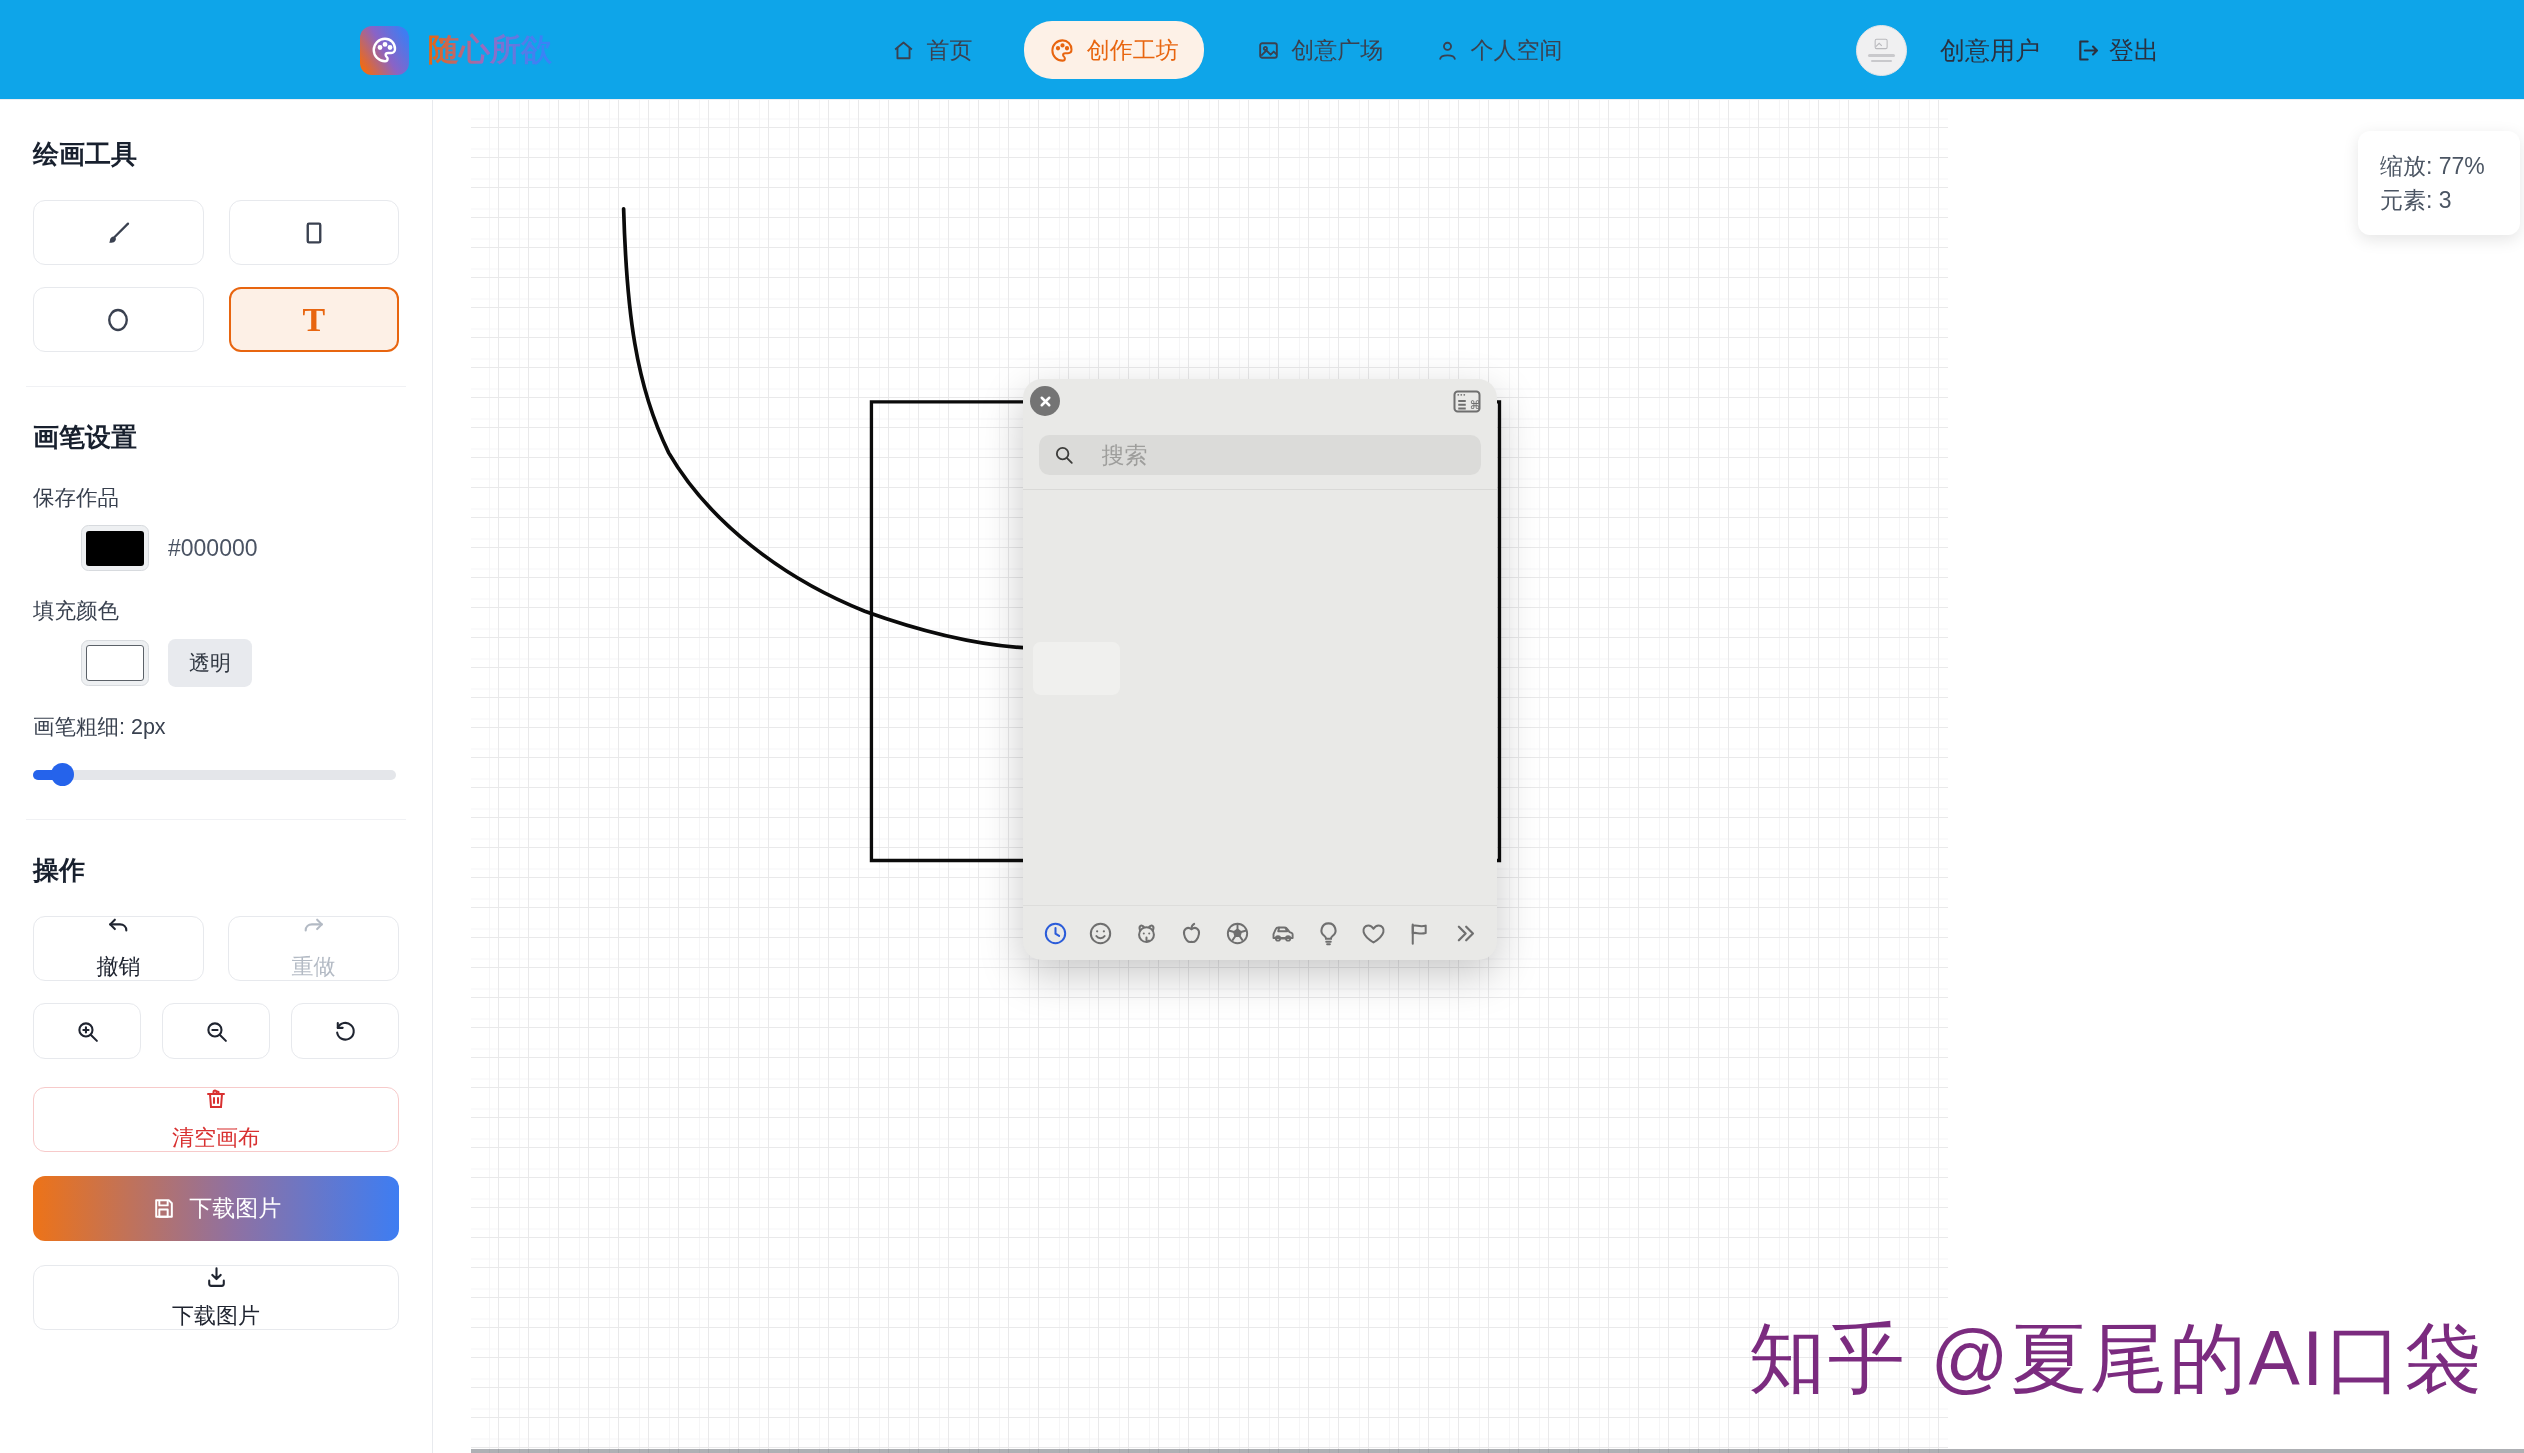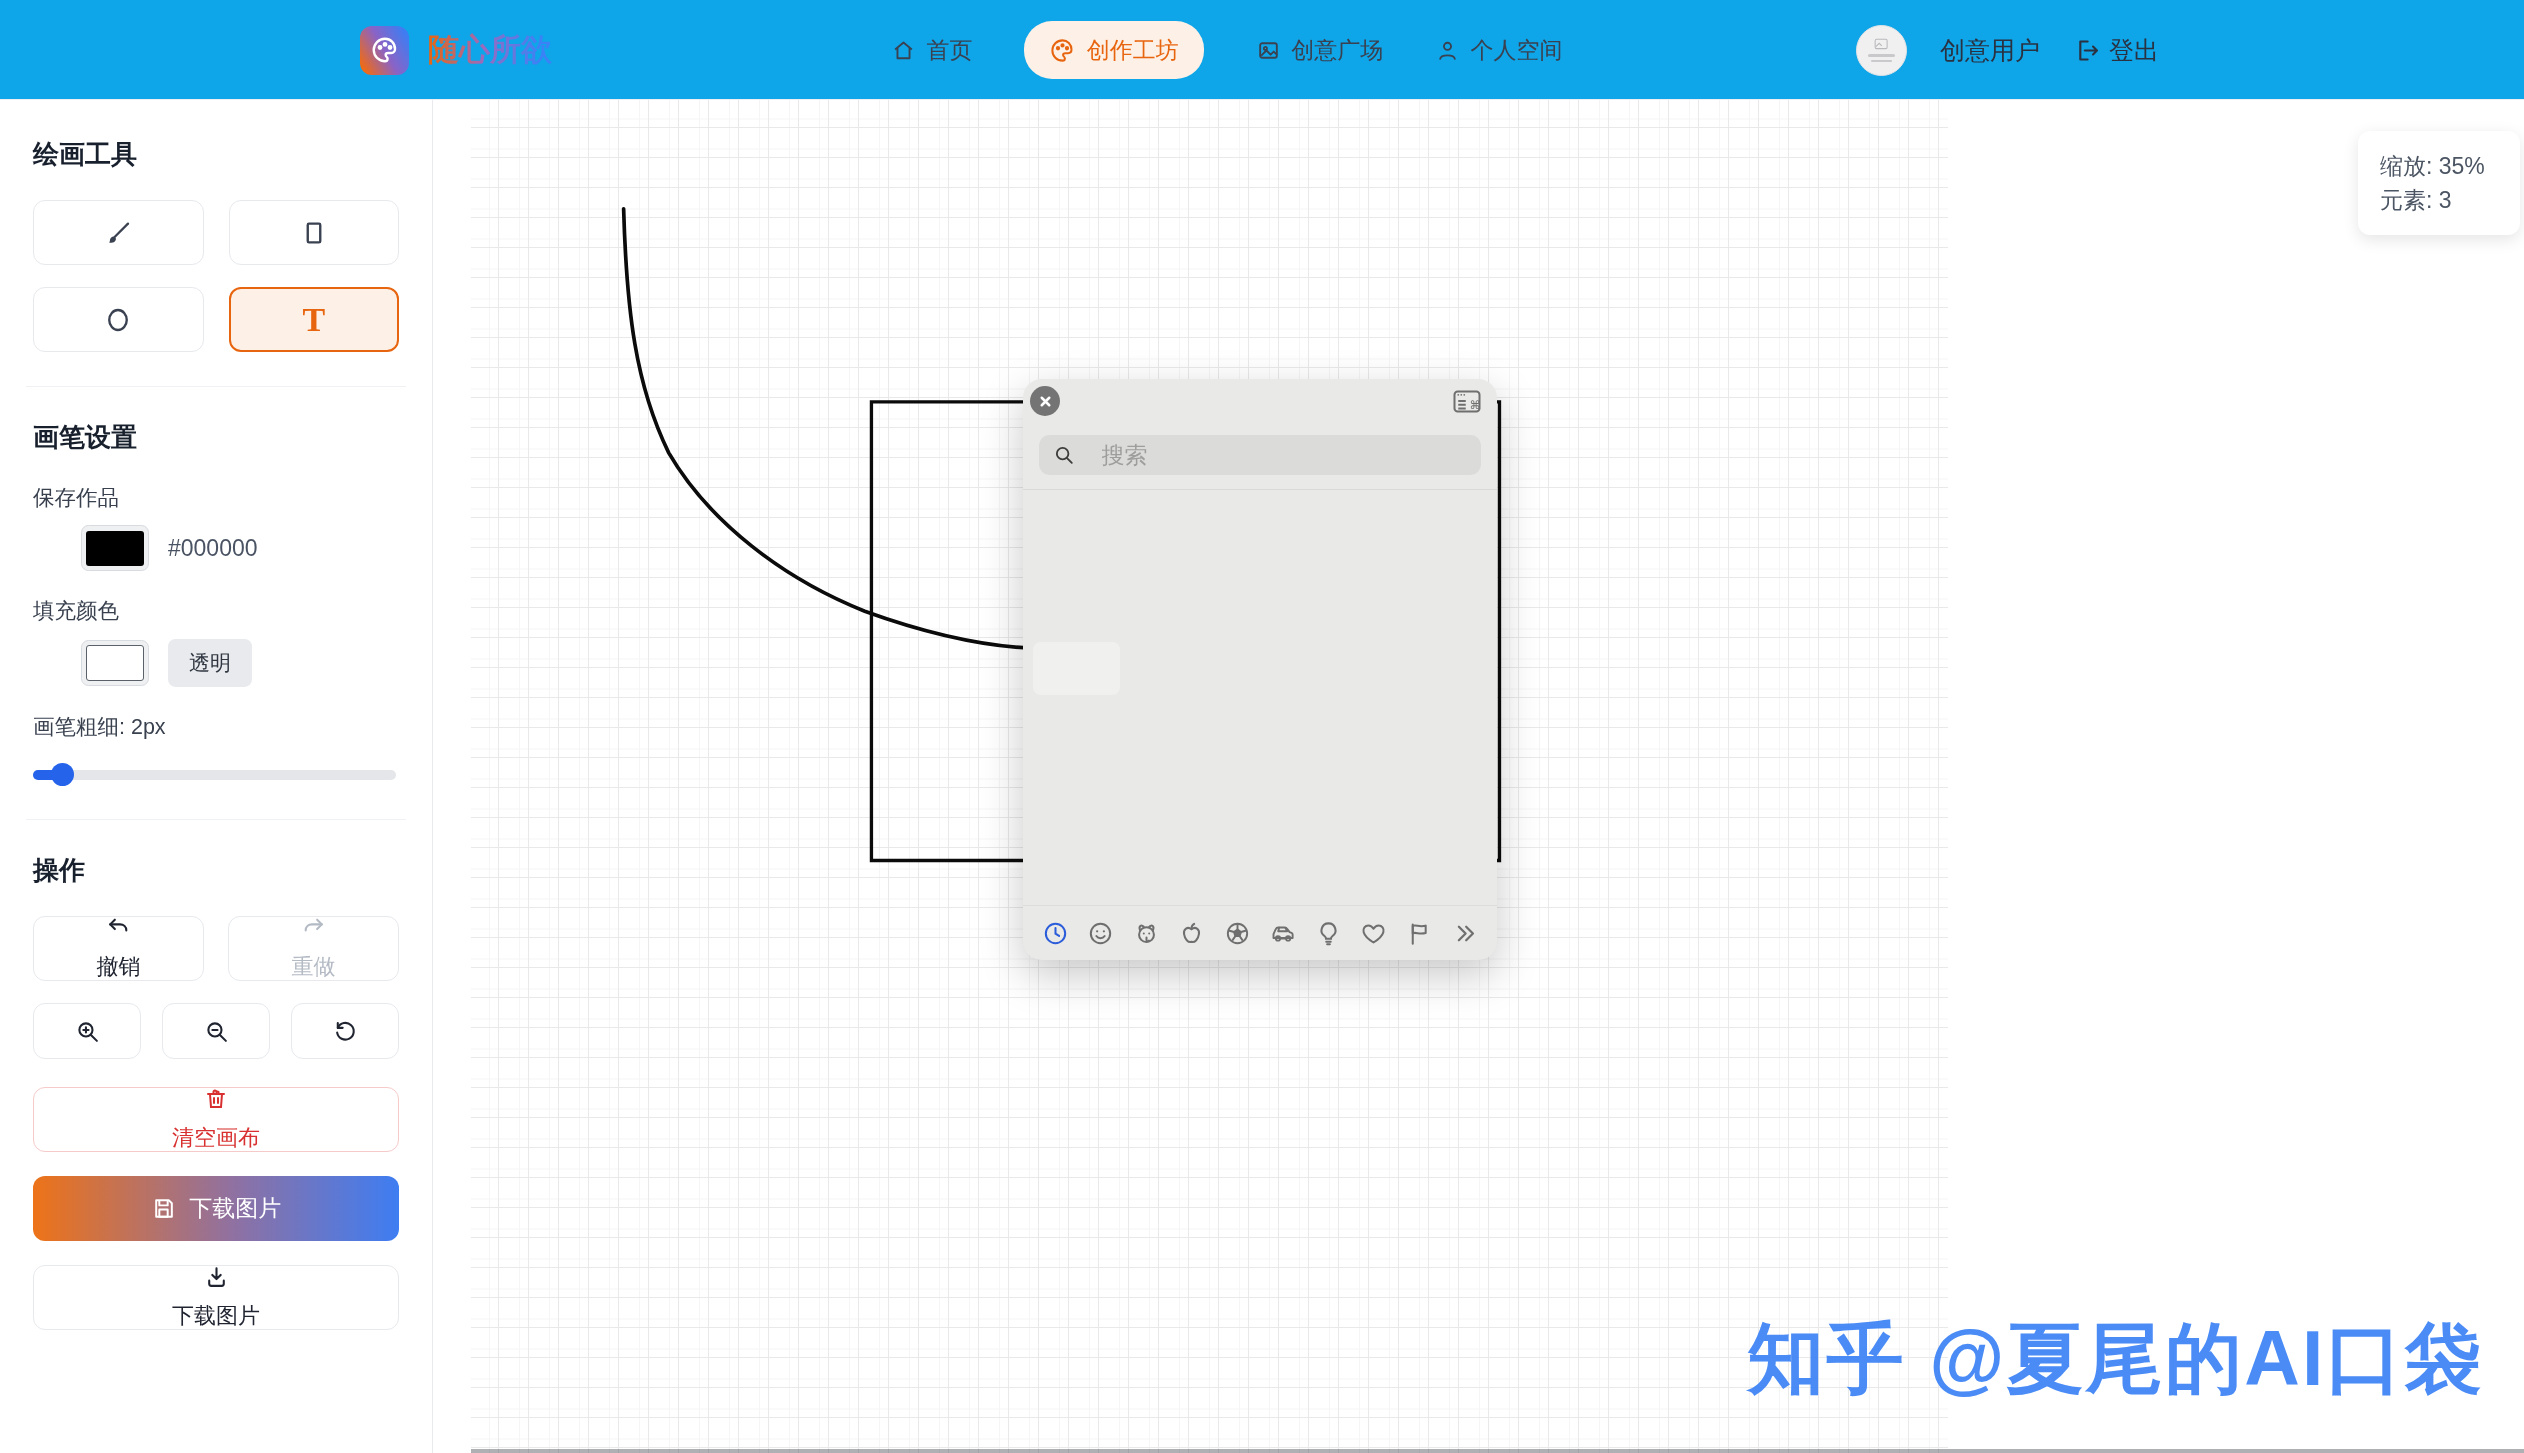--- a/index.html
+++ b/index.html
@@ -70,21 +70,21 @@
       linear-gradient(to bottom,#e9e9ea 1.5px,transparent 1.5px),
       linear-gradient(to right,#f5f5f6 1.5px,transparent 1.5px),
       linear-gradient(to bottom,#f5f5f6 1.5px,transparent 1.5px);
     background-size:30px 30px;
     background-position:27px 0,0 27px,18px 0,0 18.5px;}
   .shapes{position:absolute;left:0;top:0;}
   .bottom-edge{position:absolute;left:0;bottom:0;width:2054px;height:3.7px;background:rgba(75,80,88,.45);}
 
   .zoom-card{position:absolute;left:1887px;top:31px;width:118px;background:#fff;border-radius:12px;
              box-shadow:0 4.4px 16.3px rgba(0,0,0,.10);padding:18px 22px;font-size:23px;color:#4b5563;line-height:34px;}
-  .watermark{position:absolute;right:41px;bottom:41px;font-size:77px;font-weight:bold;color:#3b82f6;
+  .watermark{position:absolute;right:41px;bottom:41px;font-size:77px;font-weight:normal;color:#701a75;
              letter-spacing:2.2px;opacity:.92;white-space:nowrap;}
 
   
   .emoji-popup{position:absolute;left:552px;top:279px;width:474px;height:581px;background:#e9e9e7;
                border-radius:19px;box-shadow:0 15px 44px rgba(0,0,0,.22);box-sizing:border-box;}
   .ep-close{position:absolute;left:7.4px;top:7.4px;width:30px;height:30px;border-radius:50%;background:#747474;
             display:flex;align-items:center;justify-content:center;cursor:pointer;border:none;}
   .ep-kbd{position:absolute;right:15px;top:10.4px;color:#6f6f6f;cursor:pointer;}
   .ep-search{position:absolute;left:16.3px;top:56px;width:442px;height:40px;background:#dbdbd9;border-radius:10.4px;
              display:flex;align-items:center;box-sizing:border-box;padding:0 13.3px;gap:25px;}
@@ -424,21 +424,21 @@
         </button>
         <button class="ep-cat">
           <svg width="27" height="27" viewBox="0 0 24 24" fill="none" stroke="currentColor" stroke-width="2" stroke-linecap="round" stroke-linejoin="round">
             <path d="M7 6l6 6-6 6M13.5 6l6 6-6 6"></path>
           </svg>
         </button>
       </div>
     </div>
 
     <div class="zoom-card">
-      <div>缩放: 35%</div>
+      <div>缩放: 77%</div>
       <div>元素: 3</div>
     </div>
 
     <div class="watermark">知乎 @夏尾的AI口袋</div>
     <div class="bottom-edge"></div>
   </main>
 
 </div>
 
 

